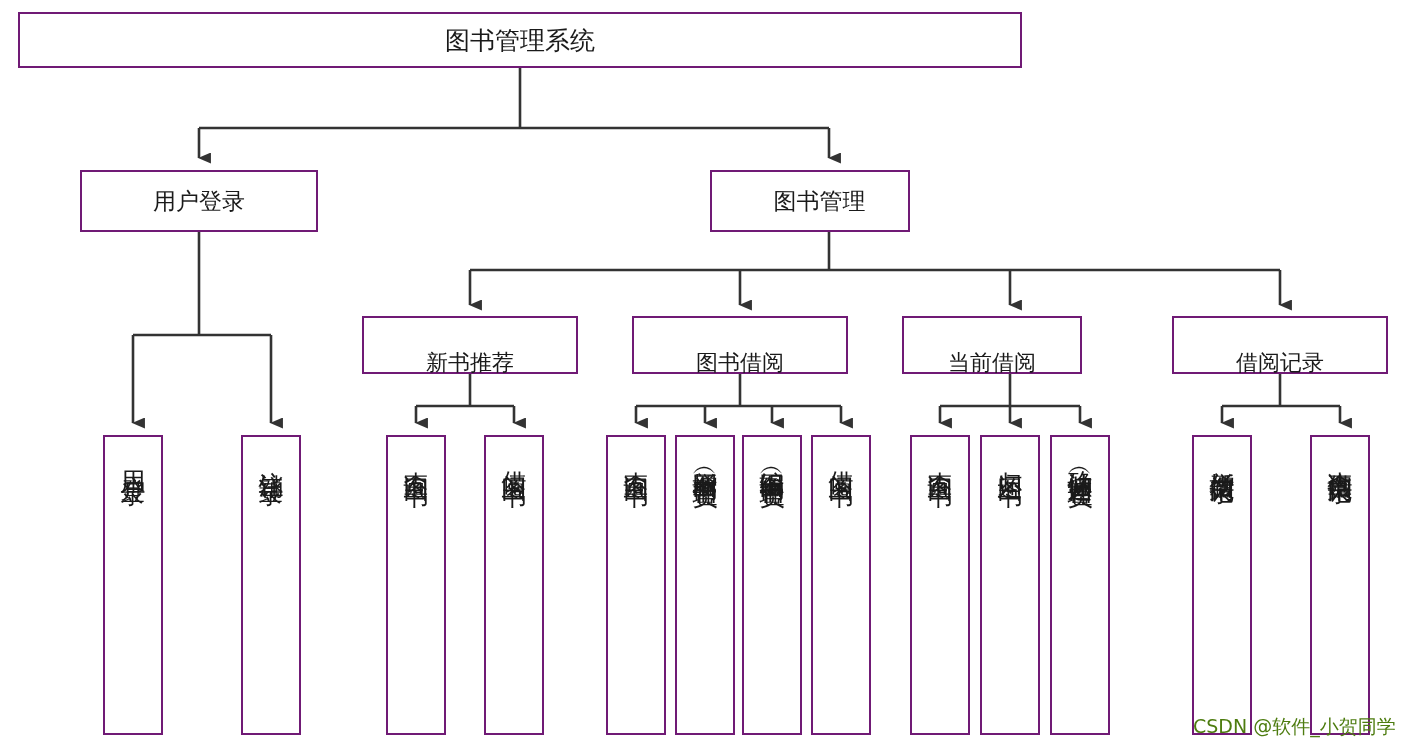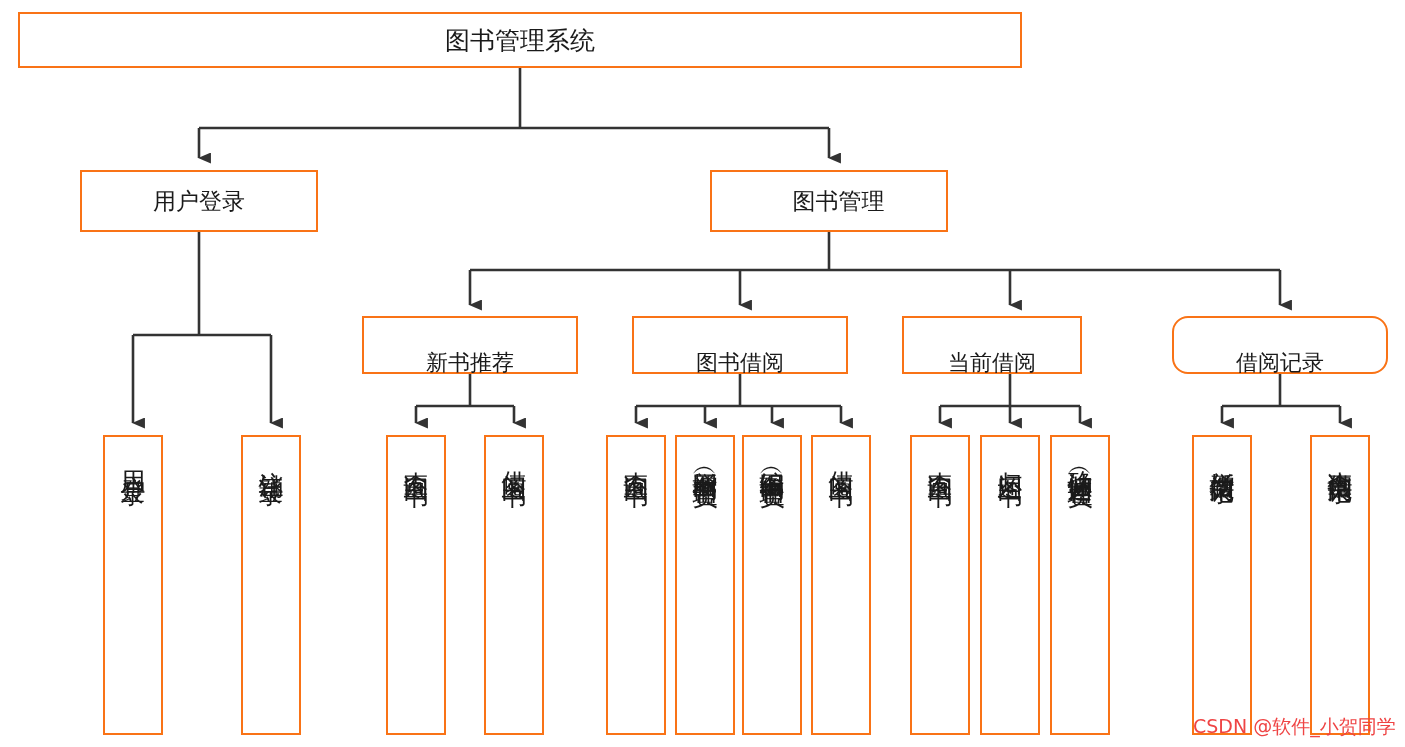--- a/index.html
+++ b/index.html
@@ -22,21 +22,21 @@
     left: 0;
     top: 0;
     width: 1405px;
     height: 747px;
     pointer-events: none;
   }
   .node {
     position: absolute;
     box-sizing: border-box;
     background: #ffffff;
-    border: 2px solid #f97316;
+    border: 2px solid #701a75;
     display: flex;
     align-items: center;
     justify-content: center;
     color: #1a1a1a;
     z-index: 2;
   }
   .node-label {
     text-align: center;
     line-height: 1.15;
     white-space: nowrap;
@@ -66,21 +66,21 @@
     -webkit-writing-mode: vertical-rl;
   }
   .leaf.tall-text .node-label {
     letter-spacing: 2px;
   }
   #watermark {
     position: absolute;
     left: 1193px;
     top: 714px;
     font-size: 19px;
-    color: #ef4444;
+    color: #4d7c0f;
     white-space: nowrap;
     z-index: 3;
     font-family: "DejaVu Sans", sans-serif;
   }
 </style>
 </head>
 <body>
 
 <div id="canvas">
 
@@ -134,34 +134,34 @@
     </g>
   </svg>
 
   <div class="node root" style="left:18px; top:12px; width:1004px; height:56px;">
     <span class="node-label">图书管理系统</span>
   </div>
 
   <div class="node mid" style="left:80px; top:170px; width:238px; height:62px;">
     <span class="node-label">用户登录</span>
   </div>
-  <div class="node mid" style="left:710px; top:170px; width:238px; height:62px;padding-left:19px;">
+  <div class="node mid" style="left:710px; top:170px; width:200px; height:62px;padding-left:19px;">
     <span class="node-label">图书管理</span>
   </div>
 
   <div class="node sub" style="left:362px; top:316px; width:216px; height:58px;">
     <span class="node-label">新书推荐</span>
   </div>
   <div class="node sub" style="left:632px; top:316px; width:216px; height:58px;">
     <span class="node-label">图书借阅</span>
   </div>
   <div class="node sub" style="left:902px; top:316px; width:180px; height:58px;">
     <span class="node-label">当前借阅</span>
   </div>
-  <div class="node sub" style="left:1172px; top:316px; width:216px; height:58px;border-radius:16px;">
+  <div class="node sub" style="left:1172px; top:316px; width:216px; height:58px;">
     <span class="node-label">借阅记录</span>
   </div>
 
   <div class="node leaf" style="left:103px; top:435px; width:60px; height:300px;">
     <span class="node-label">用户登录</span>
   </div>
   <div class="node leaf" style="left:241px; top:435px; width:60px; height:300px;">
     <span class="node-label">注销登录</span>
   </div>
 

